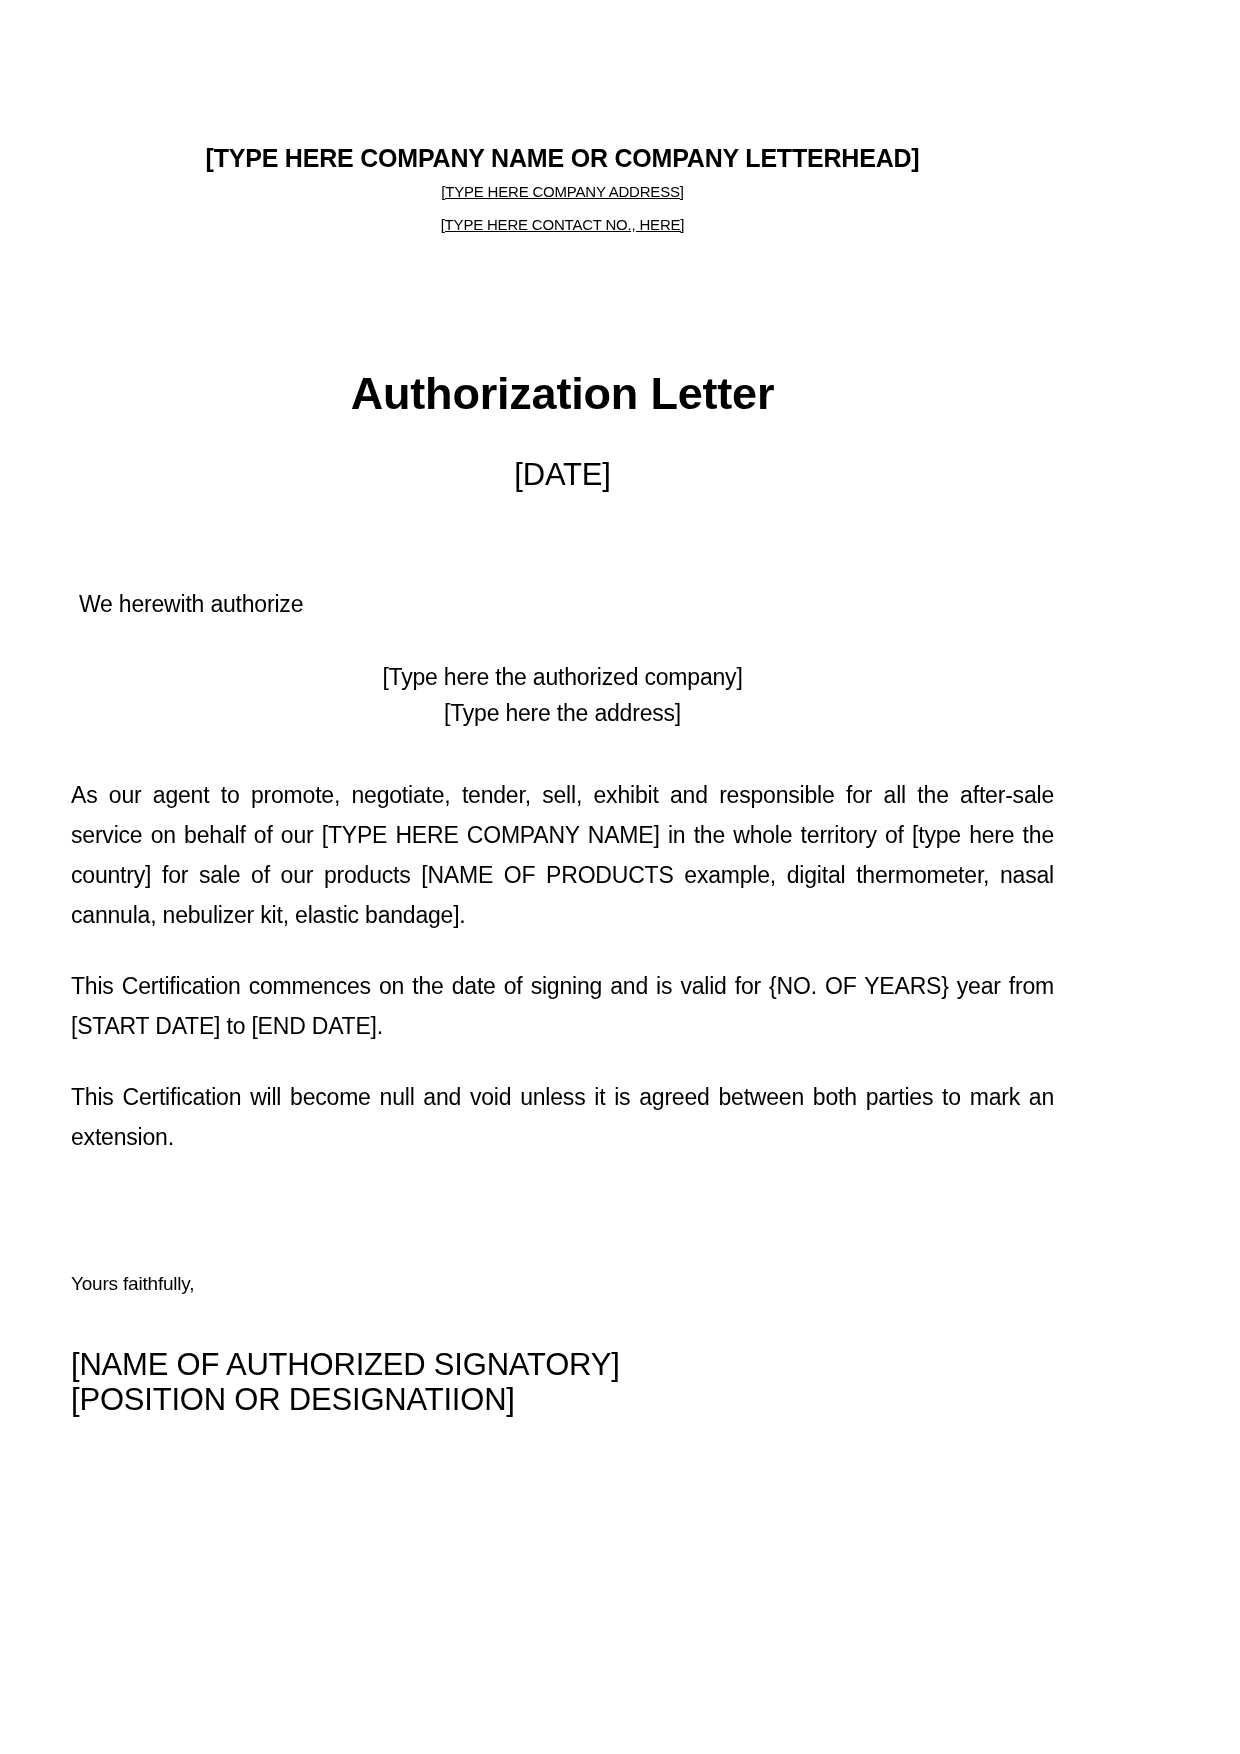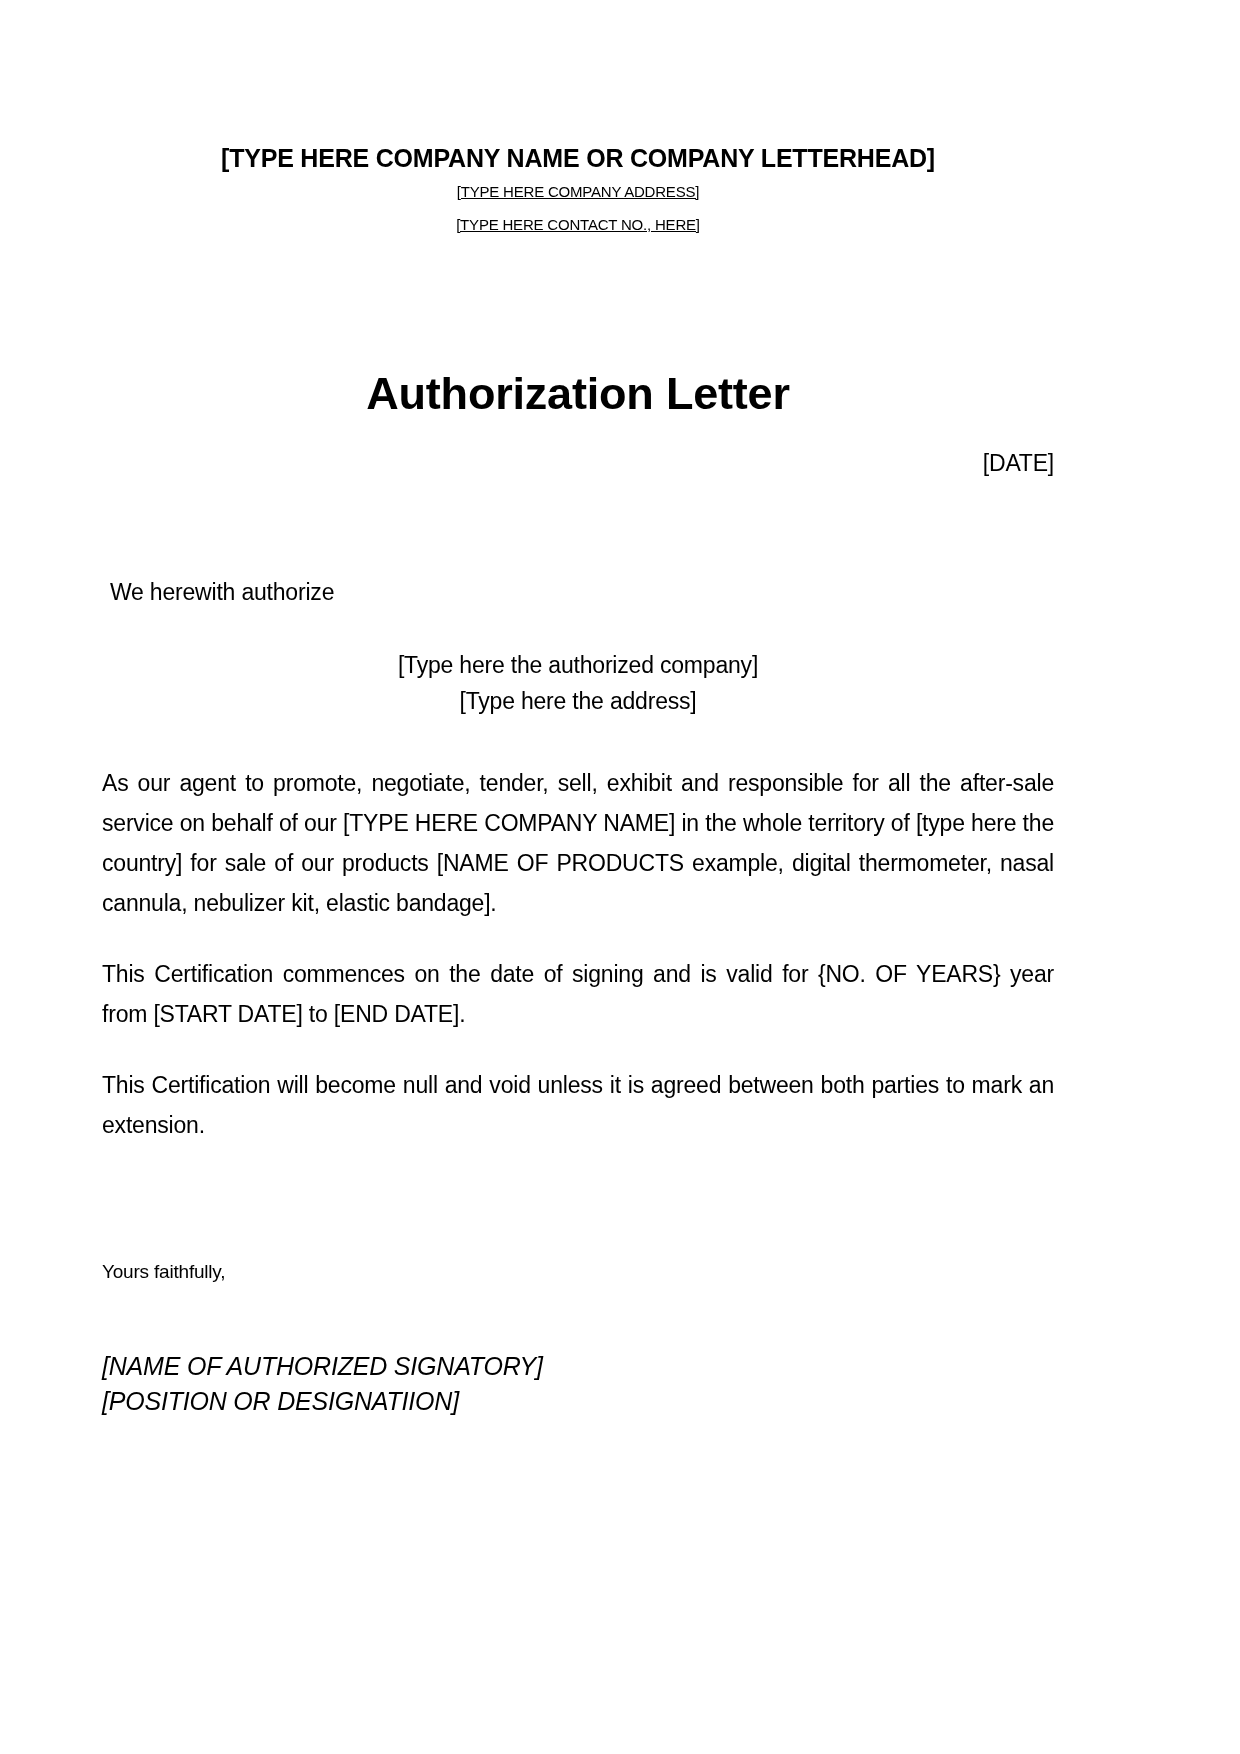--- a/index.html
+++ b/index.html
@@ -8,21 +8,21 @@
     background: #ffffff;
   }
   .page {
     position: relative;
     width: 1240px;
     height: 1754px;
     box-sizing: border-box;
     background: #ffffff;
     color: #000000;
     font-family: "Liberation Sans", "DejaVu Sans", sans-serif;
-    padding: 141px 186px 0 102px;
+    padding: 141px 186px 0 71px;
     overflow: hidden;
     letter-spacing: -0.2px;
   }
   .letterhead {
     text-align: center;
   }
   .company-name {
     font-size: 25px;
     font-weight: bold;
     line-height: 34px;
@@ -35,23 +35,23 @@
   }
   .letter-title {
     margin: 0;
     margin-top: 128px;
     text-align: center;
     font-size: 45px;
     font-weight: bold;
     line-height: 50px;
   }
   .date-line {
-    margin-top: 30px;
-    text-align: right;
-    font-size: 23px;
+    margin-top: 42px;
+    text-align: center;
+    font-size: 31px;
     line-height: 28px;
   }
   .salutation {
     margin: 8px;
     margin-top: 100px;
     font-size: 23px;
     line-height: 30px;
   }
   .centered-block {
     margin-top: 40px;
@@ -70,24 +70,23 @@
   .body-par + .body-par {
     margin-top: 31px;
   }
   .closing {
     margin: 0;
     margin-top: 112px;
     font-size: 19px;
     line-height: 30px;
   }
   .signature-block {
-    margin-top: 62px;
-    font-size: 25px;
+    margin-top: 48px;
+    font-size: 31px;
     line-height: 35px;
-    font-style: italic;
   }
 </style>
 </head>
 <body>
 
 <div class="page">
 
   <header class="letterhead">
     <div class="company-name">[TYPE HERE COMPANY NAME OR COMPANY LETTERHEAD]</div>
     <div class="company-address">[TYPE HERE COMPANY ADDRESS]</div>

